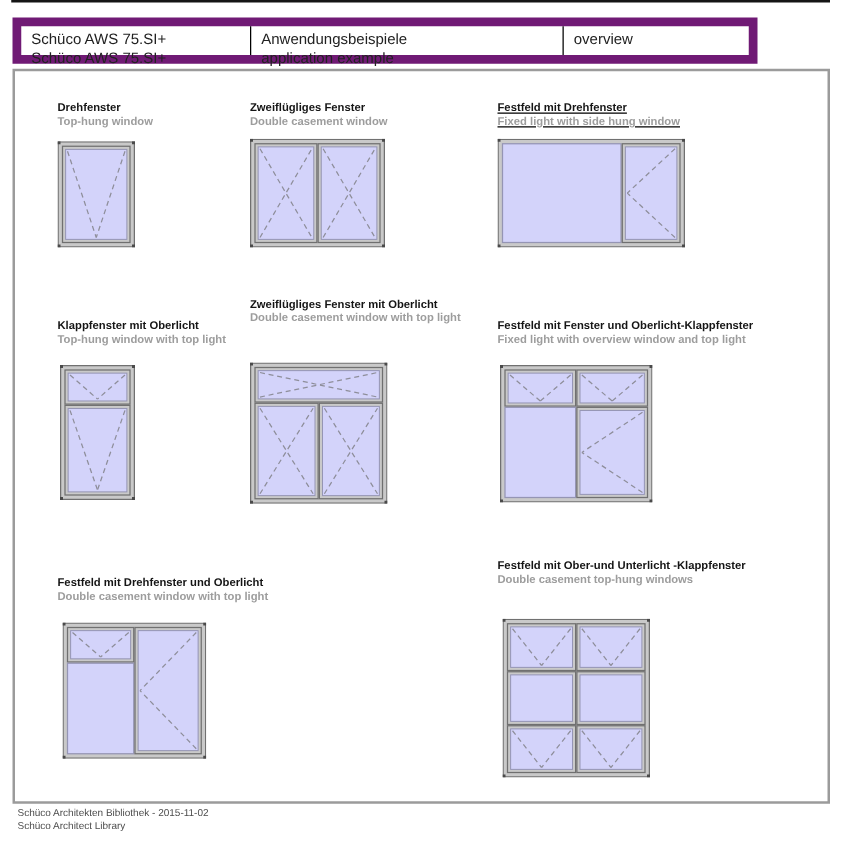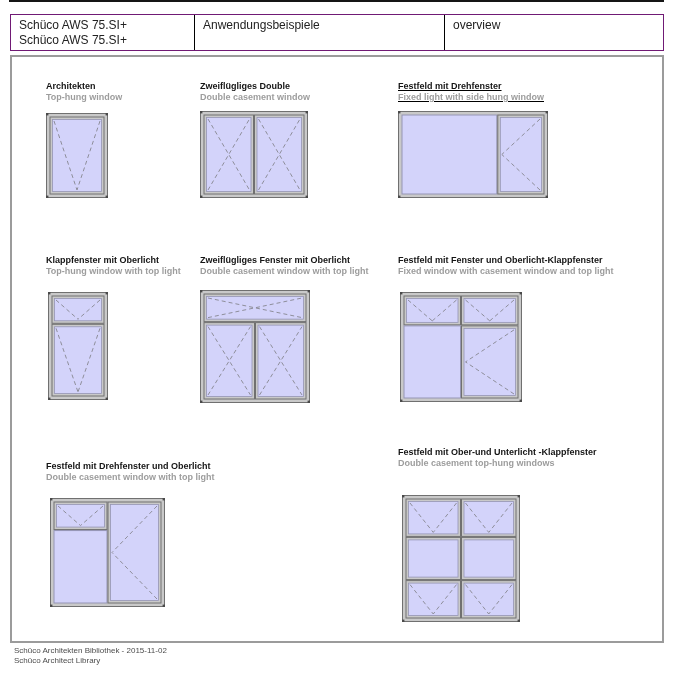--- a/index.html
+++ b/index.html
@@ -1,20 +1,20 @@
 <!DOCTYPE html>
 <html><head>
 <meta charset="utf-8">
 <style>
   *{box-sizing:border-box;margin:0;padding:0}
   html,body{width:675px;height:675px;background:#fff;overflow:hidden}
   body{font-family:"Liberation Sans", sans-serif;position:relative}
   .page{position:absolute;inset:0;background:#fff}
   .top-rule{position:absolute;left:9px;top:0;width:655px;height:2px;background:#151515}
-  .header{position:absolute;left:10px;top:14px;width:654px;height:37px;display:flex;border:1px solid #701a75;background:#fff}
+  .header{position:absolute;left:10px;top:14px;width:596px;height:37px;display:flex;border:7px solid #701a75;background:#fff}
   .hcell{border-right:1px solid #000;padding:3px 8px 0 8px;font-size:12px;line-height:15px;color:#222;white-space:nowrap}
   .hcell.c1{width:184px}
   .hcell.c2{width:250px}
   .hcell.c3{flex:1;border-right:none}
   .main-box{position:absolute;left:10px;top:55px;width:654px;height:588px;border:2px solid #9b9b9b;background:#fff}
   .layer{position:absolute;inset:0}
   .lbl{position:absolute;white-space:nowrap}
   .lbl .de{font-size:9px;font-weight:bold;color:#151515;line-height:11px}
   .lbl .en{font-size:9px;font-weight:bold;color:#9d9d9d;line-height:11px}
   .win{position:absolute;display:block}
@@ -26,49 +26,50 @@
 <div class="page">
   <div class="top-rule"></div>
 
   <div class="header">
     <div class="hcell c1">
       <div>Schüco AWS 75.SI+</div>
       <div>Schüco AWS 75.SI+</div>
     </div>
     <div class="hcell c2">
       <div>Anwendungsbeispiele</div>
+      <div>application example</div>
     </div>
     <div class="hcell c3">
       <div>overview</div>
     </div>
   </div>
 
   <div class="main-box"></div>
 
   <div class="layer" id="examples-layer">
       <div>
         <div class="lbl" style="left: 46px; top: 81px;">
-          <div class="de">Architekten</div>
+          <div class="de">Drehfenster</div>
           <div class="en">Top-hung window</div>
         </div>
         <svg class="win" width="62" height="85" viewBox="0 0 62 85" style="left: 46px; top: 113px;">
           <rect x="0.5" y="0.5" width="61" height="84" fill="#c9c9c9" stroke="#707070" stroke-width="1"></rect>
           <rect x="4" y="4" width="54" height="77" fill="#c9c9c9" stroke="#707070" stroke-width="1"></rect>
           <rect x="6.5" y="6.5" width="49" height="72" fill="#d3d3fa" stroke="#9595b4" stroke-width="0.8"></rect>
           <line x1="8" y1="8" x2="31" y2="77" stroke="#8e8e9a" stroke-width="1" stroke-dasharray="4 3"></line>
           <line x1="54" y1="8" x2="31" y2="77" stroke="#8e8e9a" stroke-width="1" stroke-dasharray="4 3"></line>
           <rect x="0" y="0" width="2.4" height="2.4" fill="#4a4a4a"></rect>
           <rect x="59.6" y="0" width="2.4" height="2.4" fill="#4a4a4a"></rect>
           <rect x="0" y="82.6" width="2.4" height="2.4" fill="#4a4a4a"></rect>
           <rect x="59.6" y="82.6" width="2.4" height="2.4" fill="#4a4a4a"></rect>
         </svg>
       </div>
       <div>
         <div class="lbl" style="left: 200px; top: 81px;">
-          <div class="de">Zweiflügliges Double</div>
+          <div class="de">Zweiflügliges Fenster</div>
           <div class="en">Double casement window</div>
         </div>
         <svg class="win" width="108" height="87" viewBox="0 0 108 87" style="left: 200px; top: 111px;">
           <rect x="0.5" y="0.5" width="107" height="86" fill="#c9c9c9" stroke="#707070" stroke-width="1"></rect>
           <rect x="4" y="4" width="49.5" height="79" fill="#c9c9c9" stroke="#707070" stroke-width="1"></rect>
           <rect x="6.5" y="6.5" width="44.5" height="74" fill="#d3d3fa" stroke="#9595b4" stroke-width="0.8"></rect>
           <line x1="8" y1="8" x2="49.5" y2="79" stroke="#8e8e9a" stroke-width="1" stroke-dasharray="4 3"></line>
           <line x1="8" y1="79" x2="49.5" y2="8" stroke="#8e8e9a" stroke-width="1" stroke-dasharray="4 3"></line>
           <rect x="54.5" y="4" width="49.5" height="79" fill="#c9c9c9" stroke="#707070" stroke-width="1"></rect>
           <rect x="57" y="6.5" width="44.5" height="74" fill="#d3d3fa" stroke="#9595b4" stroke-width="0.8"></rect>
@@ -113,21 +114,21 @@
           <rect x="6.5" y="34.78" width="47" height="66.72" fill="#d3d3fa" stroke="#9595b4" stroke-width="0.8"></rect>
           <line x1="8" y1="36.28" x2="30" y2="100" stroke="#8e8e9a" stroke-width="1" stroke-dasharray="4 3"></line>
           <line x1="52" y1="36.28" x2="30" y2="100" stroke="#8e8e9a" stroke-width="1" stroke-dasharray="4 3"></line>
           <rect x="0" y="0" width="2.4" height="2.4" fill="#4a4a4a"></rect>
           <rect x="57.6" y="0" width="2.4" height="2.4" fill="#4a4a4a"></rect>
           <rect x="0" y="105.6" width="2.4" height="2.4" fill="#4a4a4a"></rect>
           <rect x="57.6" y="105.6" width="2.4" height="2.4" fill="#4a4a4a"></rect>
         </svg>
       </div>
       <div>
-        <div class="lbl" style="left: 200px; top: 255px;">
+        <div class="lbl" style="left: 200px; top: 238px;">
           <div class="de">Zweiflügliges Fenster mit Oberlicht</div>
           <div class="en">Double casement window with top light</div>
         </div>
         <svg class="win" width="110" height="113" viewBox="0 0 110 113" style="left: 200px; top: 290px;">
           <rect x="0.5" y="0.5" width="109" height="112" fill="#c9c9c9" stroke="#707070" stroke-width="1"></rect>
           <rect x="4" y="4" width="102" height="27.62" fill="#c9c9c9" stroke="#707070" stroke-width="1"></rect>
           <rect x="6.5" y="6.5" width="97" height="22.62" fill="#d3d3fa" stroke="#9595b4" stroke-width="0.8"></rect>
           <line x1="8" y1="8" x2="102" y2="27.62" stroke="#8e8e9a" stroke-width="1" stroke-dasharray="4 3"></line>
           <line x1="8" y1="27.62" x2="102" y2="8" stroke="#8e8e9a" stroke-width="1" stroke-dasharray="4 3"></line>
           <rect x="4" y="32.620000000000005" width="50.5" height="76.38" fill="#c9c9c9" stroke="#707070" stroke-width="1"></rect>
@@ -140,21 +141,21 @@
           <line x1="59.5" y1="105" x2="102" y2="36.620000000000005" stroke="#8e8e9a" stroke-width="1" stroke-dasharray="4 3"></line>
           <rect x="0" y="0" width="2.4" height="2.4" fill="#4a4a4a"></rect>
           <rect x="107.6" y="0" width="2.4" height="2.4" fill="#4a4a4a"></rect>
           <rect x="0" y="110.6" width="2.4" height="2.4" fill="#4a4a4a"></rect>
           <rect x="107.6" y="110.6" width="2.4" height="2.4" fill="#4a4a4a"></rect>
         </svg>
       </div>
       <div>
         <div class="lbl" style="left: 398px; top: 255px;">
           <div class="de">Festfeld mit Fenster und Oberlicht-Klappfenster</div>
-          <div class="en">Fixed window with casement window and top light</div>
+          <div class="en">Fixed light with overview window and top light</div>
         </div>
         <svg class="win" width="122" height="110" viewBox="0 0 122 110" style="left: 400px; top: 292px;">
           <rect x="0.5" y="0.5" width="121" height="109" fill="#c9c9c9" stroke="#707070" stroke-width="1"></rect>
           <rect x="4" y="4" width="56.5" height="28.869999999999997" fill="#c9c9c9" stroke="#707070" stroke-width="1"></rect>
           <rect x="6.5" y="6.5" width="51.5" height="23.869999999999997" fill="#d3d3fa" stroke="#9595b4" stroke-width="0.8"></rect>
           <line x1="8" y1="8" x2="32.25" y2="28.869999999999997" stroke="#8e8e9a" stroke-width="1" stroke-dasharray="4 3"></line>
           <line x1="56.5" y1="8" x2="32.25" y2="28.869999999999997" stroke="#8e8e9a" stroke-width="1" stroke-dasharray="4 3"></line>
           <rect x="61.5" y="4" width="56.5" height="28.869999999999997" fill="#c9c9c9" stroke="#707070" stroke-width="1"></rect>
           <rect x="64" y="6.5" width="51.5" height="23.869999999999997" fill="#d3d3fa" stroke="#9595b4" stroke-width="0.8"></rect>
           <line x1="65.5" y1="8" x2="89.75" y2="28.869999999999997" stroke="#8e8e9a" stroke-width="1" stroke-dasharray="4 3"></line>

